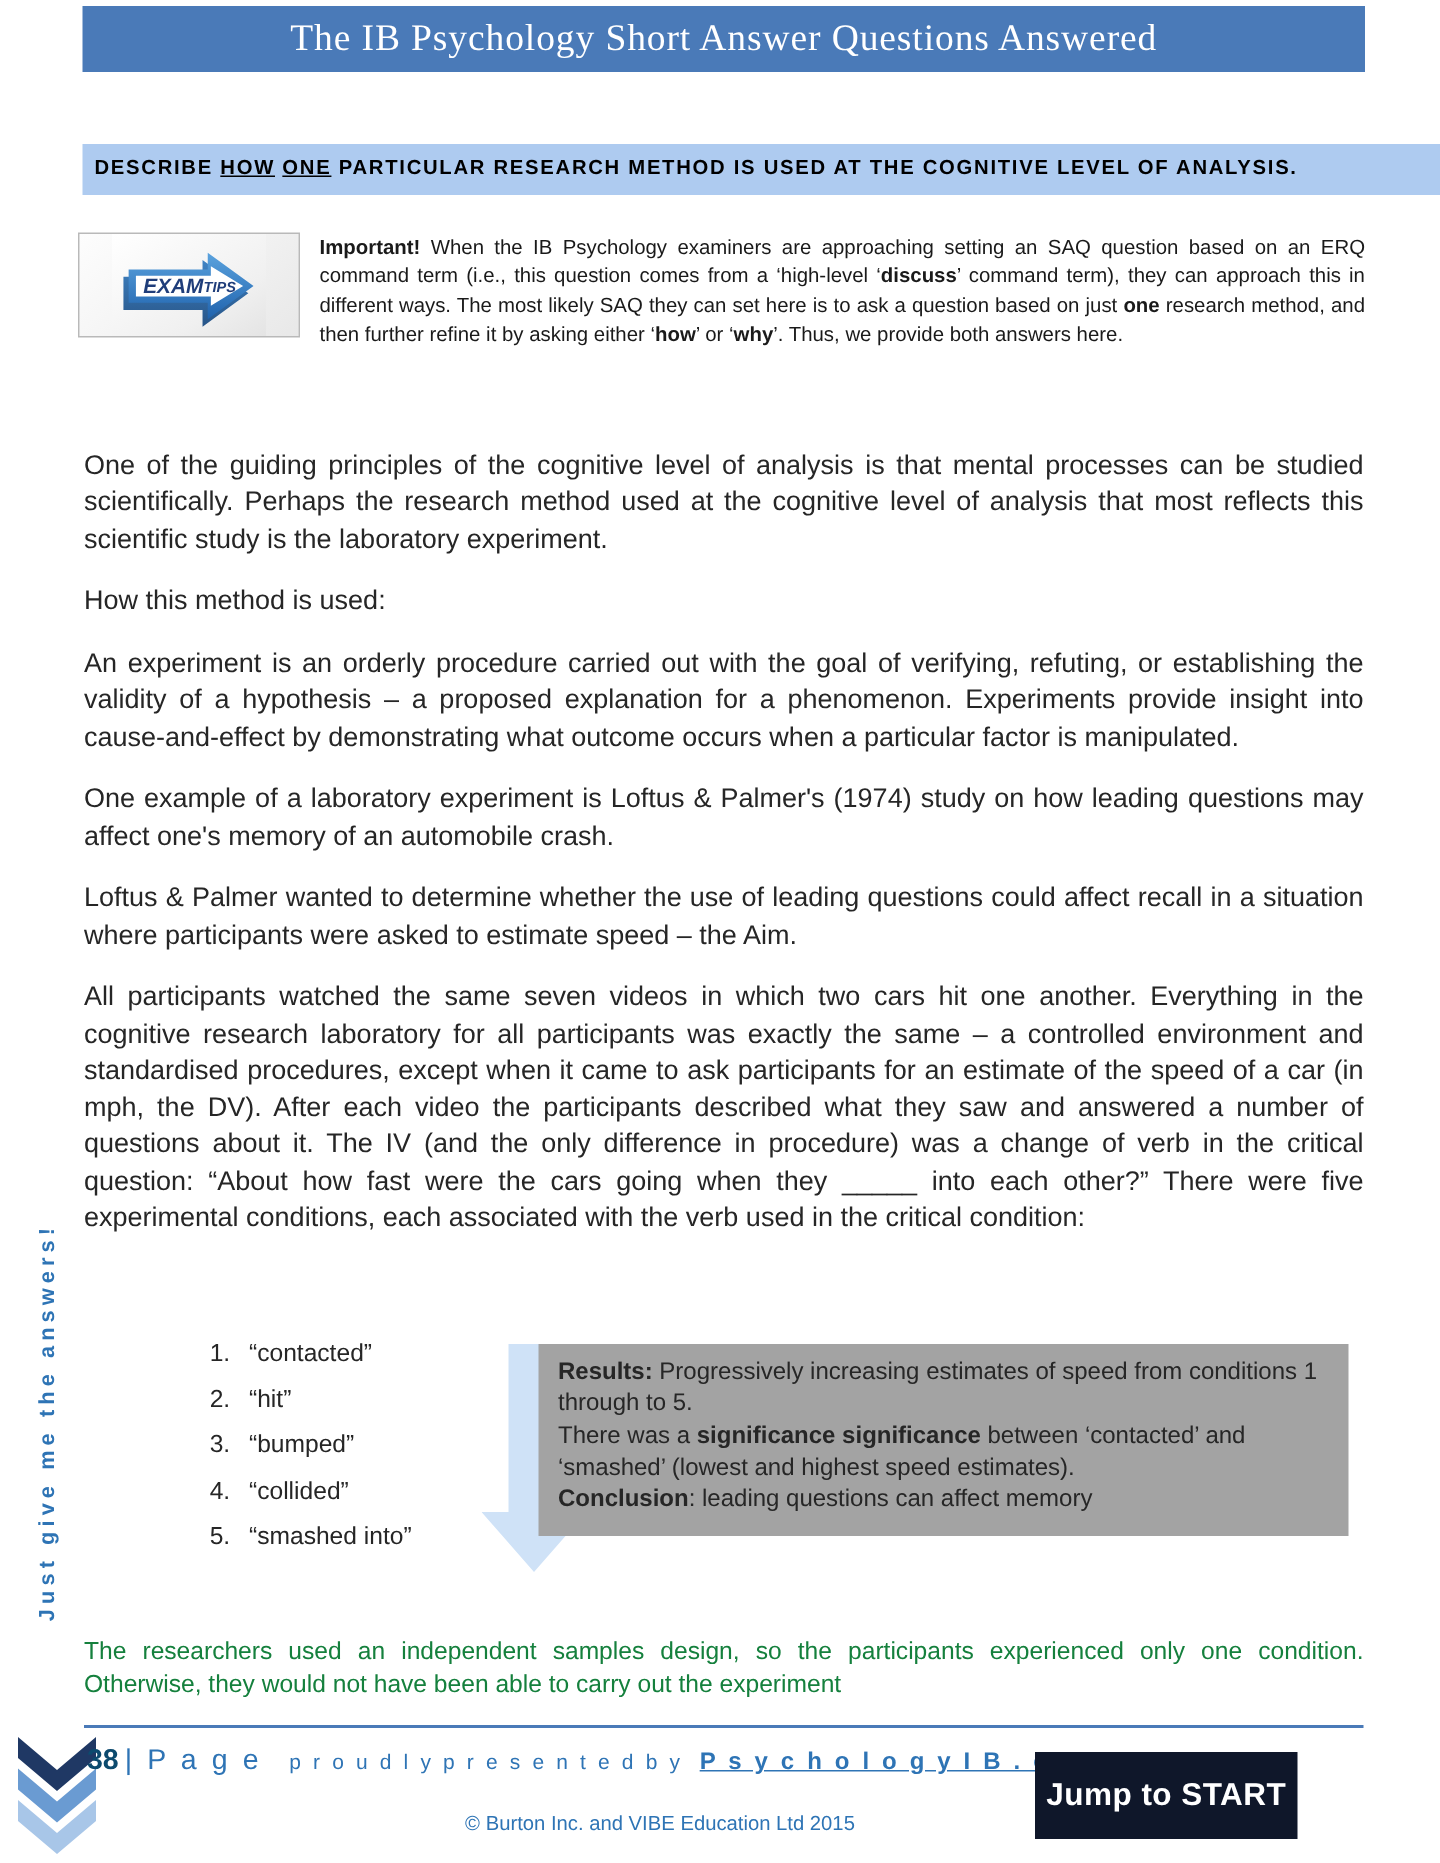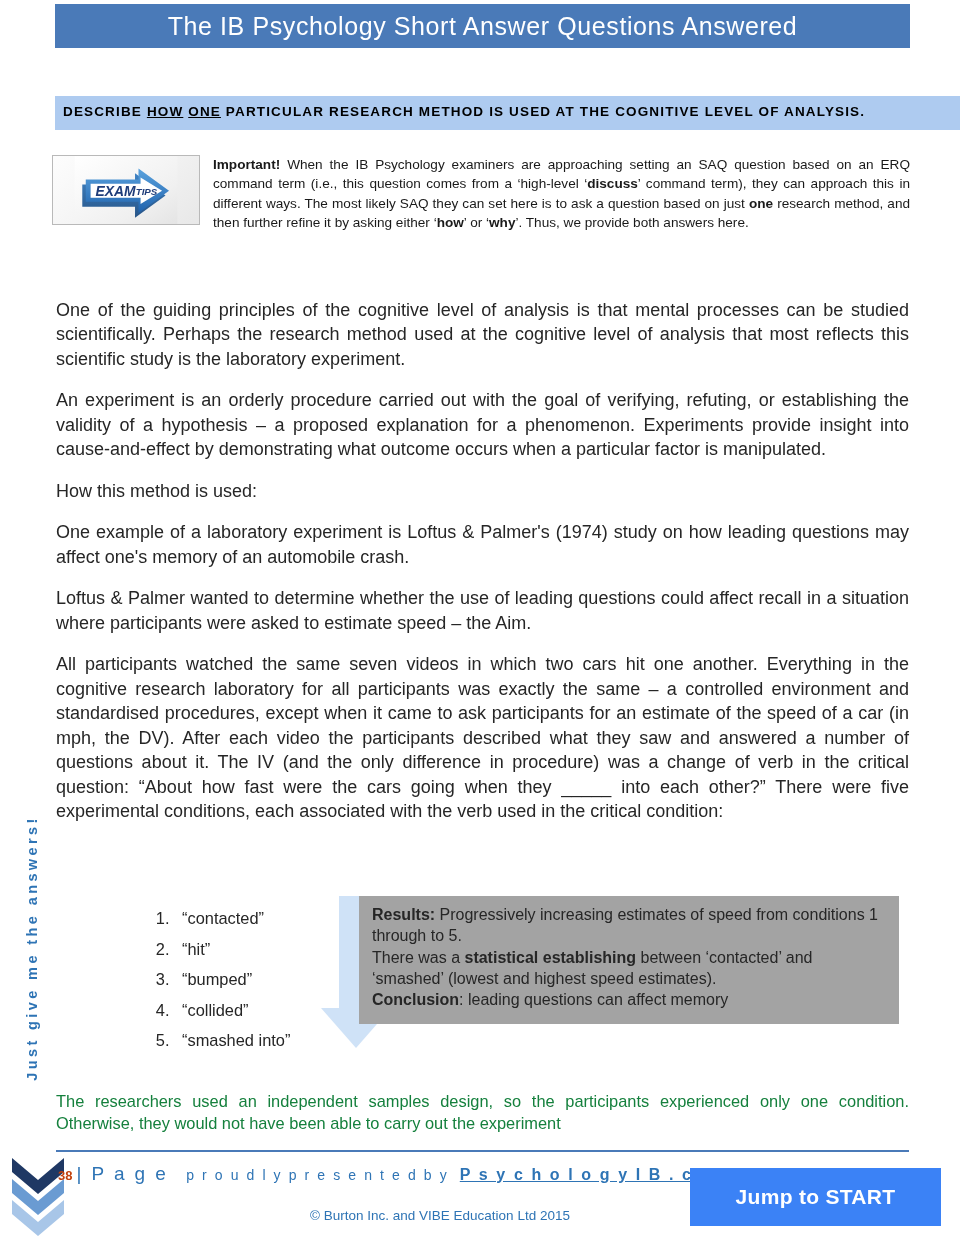--- a/index.html
+++ b/index.html
@@ -20,20 +20,21 @@
   .header-bar {
     position: absolute;
     left: 55px;
     top: 4px;
     width: 855px;
     height: 44px;
     background: #4a7ab8;
     display: flex;
     align-items: center;
     justify-content: center;
+    font-family: Liberation Serif, serif;
   }
   .header-title {
     color: #ffffff;
     font-size: 25px;
     font-weight: 400;
     letter-spacing: 0.6px;
     white-space: nowrap;
   }
 
   
@@ -106,21 +107,21 @@
     position: absolute;
     left: 56px;
     top: 893px;
     width: 853px;
     height: 160px;
   }
   ol.verb-list {
     position: absolute;
     left: 80px;
     top: 0;
-    margin: 16px;
+    margin: 0;
     padding: 0 0 0 22px;
     list-style: decimal;
     font-size: 16.4px;
     color: #262626;
   }
   ol.verb-list li {
     margin-bottom: 12.5px;
     padding-left: 8px;
     line-height: 1.1;
   }
@@ -193,23 +194,23 @@
   .footer-line {
     position: absolute;
     left: 58px;
     top: 1163px;
     width: 620px;
     display: flex;
     align-items: baseline;
     white-space: nowrap;
   }
   .page-num {
-    font-size: 13px;
-    font-weight: bold;
-    color: #c2410c;
+    font-size: 19px;
+    font-weight: bold;
+    color: #0c4a6e;
   }
   .page-word {
     font-size: 19px;
     color: #2e74b5;
     letter-spacing: 2.4px;
     margin-left: 4px;
     font-weight: 400;
   }
   .proudly {
     font-size: 14px;
@@ -232,23 +233,23 @@
     top: 1208px;
     width: 480px;
     text-align: center;
     font-size: 13.5px;
     color: #2e74b5;
   }
   .jump-btn {
     position: absolute;
     left: 690px;
     top: 1168px;
-    width: 251px;
+    width: 175px;
     height: 58px;
-    background: #3b82f6;
+    background: #0f172a;
     display: flex;
     align-items: center;
     justify-content: center;
     color: #ffffff;
     font-size: 21px;
     font-weight: bold;
     letter-spacing: 0.3px;
     cursor: pointer;
   }
 </style>
@@ -293,22 +294,22 @@
       <text x="88" y="56" font-family="'Liberation Sans',sans-serif" font-size="14" font-weight="bold" font-style="italic" fill="#1f3d7a">TIPS</text>
     </svg>
   </div>
   <div class="tips-text">
     <b>Important!</b><span> When the IB Psychology examiners are approaching setting an SAQ question based on an ERQ command term (i.e., this question comes from a ‘high-level ‘</span><b>discuss</b><span>’ command term), they can approach this in different ways. The most likely SAQ they can set here is to ask a question based on just </span><b>one</b><span> research method, and then further refine it by asking either ‘</span><b>how</b><span>’ or ‘</span><b>why</b><span>’. Thus, we provide both answers here.</span>
   </div>
 </div>
 
 <div class="body-wrap">
   <p class="para">One of the guiding principles of the cognitive level of analysis is that mental processes can be studied scientifically. Perhaps the research method used at the cognitive level of analysis that most reflects this scientific study is the laboratory experiment.</p>
+  <p class="para plain">How this method is used:</p>
   <p class="para">An experiment is an orderly procedure carried out with the goal of verifying, refuting, or establishing the validity of a hypothesis – a proposed explanation for a phenomenon. Experiments provide insight into cause-and-effect by demonstrating what outcome occurs when a particular factor is manipulated.</p>
-  <p class="para plain">How this method is used:</p>
   <p class="para">One example of a laboratory experiment is Loftus &amp; Palmer's (1974) study on how leading questions may affect one's memory of an automobile crash.</p>
   <p class="para">Loftus &amp; Palmer wanted to determine whether the use of leading questions could affect recall in a situation where participants were asked to estimate speed – the Aim.</p>
   <p class="para">All participants watched the same seven videos in which two cars hit one another.  Everything in the cognitive research laboratory for all participants was exactly the same – a controlled environment and standardised procedures, except when it came to ask participants for an estimate of the speed of a car (in mph, the DV). After each video the participants described what they saw and answered a number of questions about it. The IV (and the only difference in procedure) was a change of verb in the critical question: “About how fast were the cars going when they _____ into each other?” There were five experimental conditions, each associated with the verb used in the critical condition:</p>
 </div>
 
 <div class="list-results">
   <ol class="verb-list">
     <li>“contacted”</li>
     <li>“hit”</li>
     <li>“bumped”</li>
@@ -320,21 +321,21 @@
     <svg viewBox="0 0 70 152" xmlns="http://www.w3.org/2000/svg">
       <path d="M18 0 L52 0 L52 112 L70 112 L35 152 L0 112 L18 112 Z" fill="#cfe2f7"></path>
     </svg>
   </div>
 
   <div class="results-box">
     <div>
       <b>Results:</b><span> Progressively increasing estimates of speed from conditions 1 through to 5.</span>
     </div>
     <div>
-      <span>There was a </span><b>statistical establishing</b><span> between ‘contacted’ and ‘smashed’ (lowest and highest speed estimates).</span>
+      <span>There was a </span><b>significance significance</b><span> between ‘contacted’ and ‘smashed’ (lowest and highest speed estimates).</span>
     </div>
     <div>
       <b>Conclusion</b><span>: leading questions can affect memory</span>
     </div>
   </div>
 </div>
 
 <div class="bottom-para">The researchers used an independent samples design, so the participants experienced only one condition.   Otherwise, they would not have been able to carry out the experiment</div>
 
 <div class="side-text">Just give me the answers!</div>

